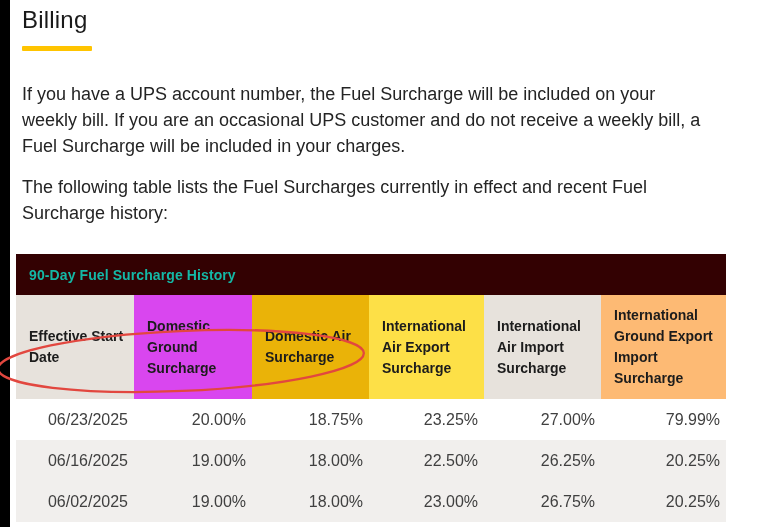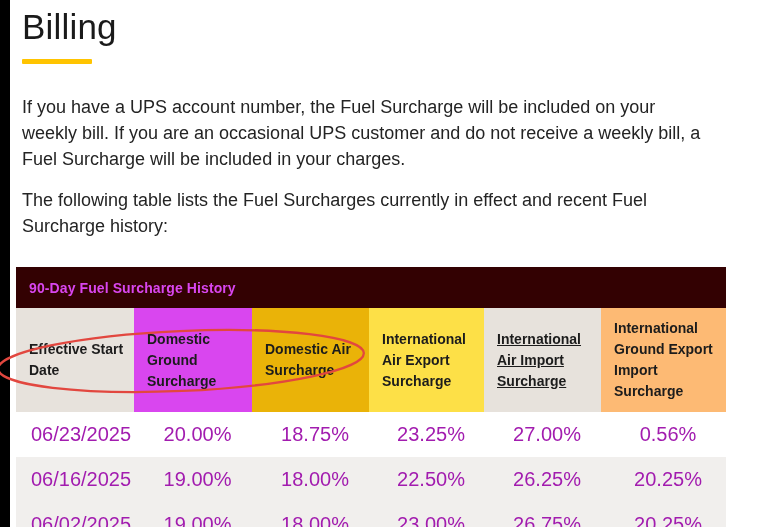--- a/index.html
+++ b/index.html
@@ -12,21 +12,21 @@
   .left-bar {
     position: absolute; left: 0; top: 0; width: 10px; height: 527px;
     background: #000000;
   }
   .content {
     position: absolute; left: 10px; top: 0; width: 758px; height: 527px;
     padding: 6px 24px 0 12px;
     overflow: hidden;
   }
   h1.page-title {
-    font-size: 35px;
+    font-size: 24px;
     font-weight: 500;
     color: #1a1a1a;
     letter-spacing: 0.2px;
     line-height: 1.18;
   }
   .gold-divider {
     width: 70px; height: 5px;
     margin-top: 12px;
     border-radius: 1px;
   }
@@ -65,23 +65,23 @@
     font-size: 14px;
     font-weight: bold;
     color: #1c1c1c;
     text-align: left;
     vertical-align: middle;
     line-height: 21px;
     height: 103px;
     padding: 10px 6px 10px 13px;
   }
   table.surcharge-table td {
-    font-size: 20px;
-    color: #a21caf;
-    text-align: center;
+    font-size: 16px;
+    color: #404040;
+    text-align: right;
     vertical-align: middle;
     height: 41px;
     padding: 11px 6px 11px 15px;
     white-space: nowrap;
   }
   .annotation-overlay {
     position: absolute; left: 0; top: 0; width: 768px; height: 527px;
     pointer-events: none;
     z-index: 10;
   }
@@ -92,48 +92,48 @@
 <div class="left-bar"></div>
 
 <div class="content">
   <h1 class="page-title">Billing</h1>
   <div class="gold-divider" style="background: rgb(255, 196, 0);"></div>
 
   <p class="body-text intro">If you have a UPS account number, the Fuel Surcharge will be included on your weekly bill. If you are an occasional UPS customer and do not receive a weekly bill, a Fuel Surcharge will be included in your charges.</p>
   <p class="body-text table-intro">The following table lists the Fuel Surcharges currently in effect and recent Fuel Surcharge history:</p>
 
   <div class="surcharge-table-wrap">
-    <div class="table-caption" style="background: rgb(51, 1, 2); color: #d946ef;">90-Day Fuel Surcharge History</div>
+    <div class="table-caption" style="background: rgb(51, 1, 2); color: #14b8a6;">90-Day Fuel Surcharge History</div>
     <table class="surcharge-table">
       <colgroup>
         <col class="c1">
           <col class="c2">
           <col class="c3">
           <col class="c4">
           <col class="c5">
           <col class="c6">
       </colgroup>
       <thead>
           <tr>
             <th style="background: rgb(231, 226, 220);">Effective Start Date</th>
             <th style="background: #d946ef;">Domestic Ground Surcharge</th>
             <th style="background: #eab308;">Domestic Air Surcharge</th>
             <th style="background: #fde047;">International Air Export Surcharge</th>
-            <th style="background: rgb(231, 226, 220); text-decoration: underline;">International Air Import Surcharge</th>
+            <th style="background: rgb(231, 226, 220);">International Air Import Surcharge</th>
             <th style="background: #fdba74;">International Ground Export Import Surcharge</th>
           </tr>
         </thead>
       <tbody>
           <tr>
             <td>06/23/2025</td>
             <td>20.00%</td>
             <td>18.75%</td>
             <td>23.25%</td>
             <td>27.00%</td>
-            <td>0.56%</td>
+            <td>79.99%</td>
           </tr>
           <tr style="background: rgb(241, 239, 237); margin-top: 36px;">
             <td>06/16/2025</td>
             <td>19.00%</td>
             <td>18.00%</td>
             <td>22.50%</td>
             <td>26.25%</td>
             <td>20.25%</td>
           </tr>
           <tr style="background: rgb(241, 239, 237);">

